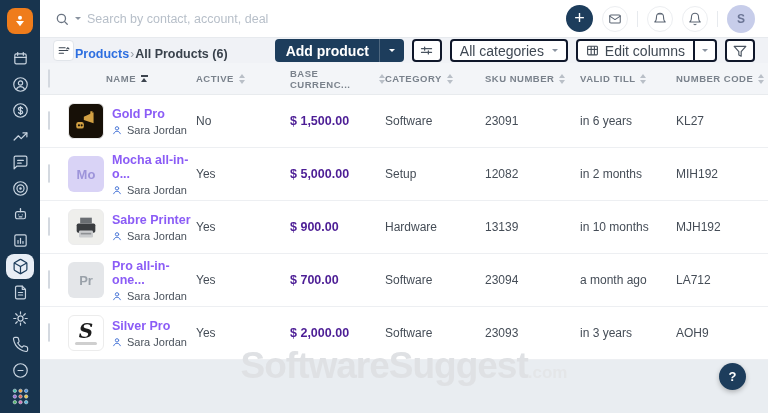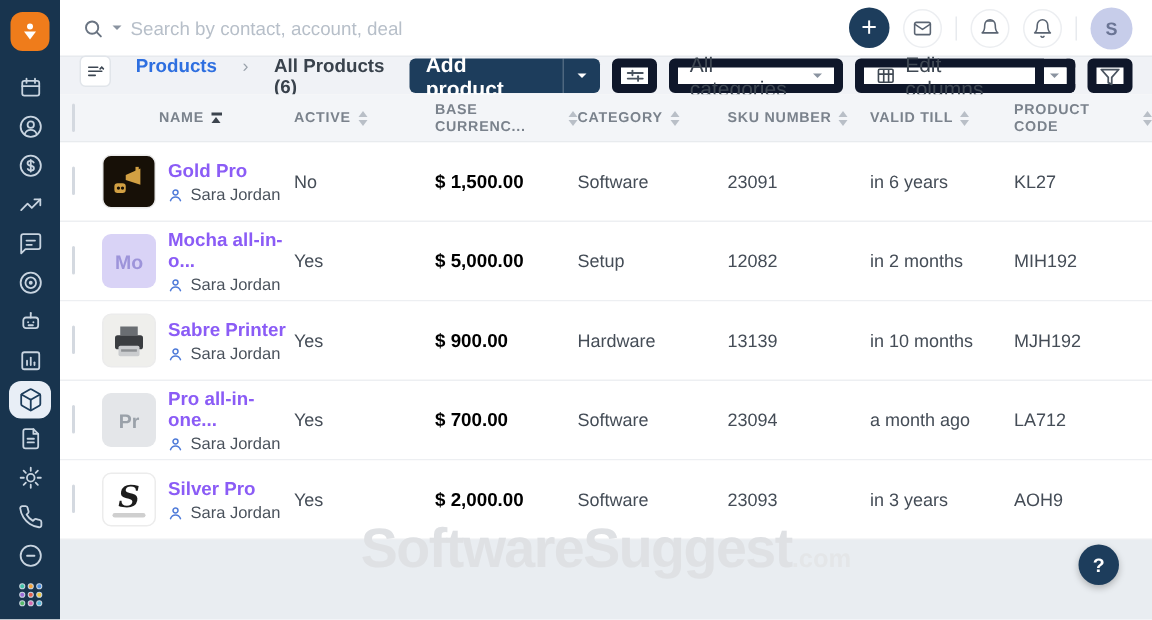--- a/index.html
+++ b/index.html
@@ -28,31 +28,31 @@
   .caret-down { width:0; height:0; border-left:4px solid transparent; border-right:4px solid transparent; border-top:4px solid #8a93a0; }
   .caret-sm { border-left-width:3.5px; border-right-width:3.5px; border-top-width:3.5px; }
   .topbar-right { margin-left:auto; display:flex; align-items:center; gap:9px; }
   .plus-btn { width:27px; height:27px; border-radius:50%; background:#1d3d5c; color:#fff; font-size:18px; line-height:1; display:flex; align-items:center; justify-content:center; cursor:pointer; padding-bottom:2px; }
   .icon-btn { width:26px; height:26px; border-radius:50%; border:1px solid #eceef1; background:#fff; color:#5a6472; display:flex; align-items:center; justify-content:center; cursor:pointer; }
   .vdiv { width:1px; height:16px; background:#e7eaee; }
   .avatar { width:28px; height:28px; border-radius:50%; background:#c7cdea; color:#6b7595; font-size:12px; font-weight:bold; display:flex; align-items:center; justify-content:center; cursor:pointer; }
 
   
   .toolbar { height:25px; background:#f0f2f6; display:flex; align-items:center; padding:0 13px; }
-  .breadcrumb { display:flex; align-items:flex-start; gap:17px; }
+  .breadcrumb { display:flex; align-items:flex-end; gap:1px; }
   .bc-iconbox { width:21px; height:21px; background:#fff; border:1px solid #e1e5ea; border-radius:4px; display:flex; align-items:center; justify-content:center; color:#3c4652; cursor:pointer; }
   .bc-link { color:#2e6fe0; font-size:12.5px; font-weight:bold; cursor:pointer; }
   .bc-sep { color:#9aa2ab; font-size:12px; }
   .bc-current { color:#39424c; font-size:12.5px; font-weight:bold; }
   .toolbar-right { margin-left:auto; display:flex; align-items:center; gap:8px; }
   .btn { height:23px; border-radius:4px; display:flex; align-items:center; font-size:14px; cursor:pointer; }
   .btn-navy { background:#1d3d5c; color:#fff; font-weight:bold; padding:0 0 0 11px; }
   .btn-navy .seg { padding:0 9px; height:100%; display:flex; align-items:center; border-left:1px solid rgba(255,255,255,.22); margin-left:10px; }
   .btn-navy .caret-down { border-top-color:#fff; }
-  .btn-white { background:#fff; border:6px solid #0f172a; color:#3f4853; padding:0 8px; gap:6px; }
+  .btn-white { background:#fff; border:2px solid #0f172a; color:#3f4853; padding:0 8px; gap:6px; }
   .btn-sq { width:30px; justify-content:center; padding:0; color:#4a5460; }
   .select { width:118px; justify-content:space-between; }
   .split { display:flex; }
   .split .btn-white:first-child { border-top-right-radius:0; border-bottom-right-radius:0; }
   .split .btn-white:last-child { border-left:none; border-top-left-radius:0; border-bottom-left-radius:0; width:22px; justify-content:center; padding:0; }
 
   
   .table { background:#fff; }
   .grid-cols { display:grid; grid-template-columns:28px 128px 94px 95px 100px 95px 96px 1fr; align-items:center; }
   .thead { height:32px; background:#f3f5f8; border-bottom:1px solid #e8ebee; }
@@ -61,21 +61,21 @@
   .checkbox { width:15px; height:15px; border:1px solid #d4d9e0; border-radius:3px; background:#fff; margin-left:8px; cursor:pointer; flex:none; }
   .sort { display:flex; flex-direction:column; gap:2px; align-items:center; }
   .tri-up { width:0; height:0; border-left:3.5px solid transparent; border-right:3.5px solid transparent; border-bottom:4px solid #b9bfc7; }
   .tri-dn { width:0; height:0; border-left:3.5px solid transparent; border-right:3.5px solid transparent; border-top:4px solid #b9bfc7; }
   .sort-active { display:flex; flex-direction:column; gap:1.5px; align-items:center; }
   .sort-active .bar { width:7px; height:1.5px; background:#3c444e; }
   .sort-active .tri-up { border-bottom-color:#3c444e; }
 
   .row { height:53px; border-bottom:1px solid #edeff2; background:#fff; }
   .cell { font-size:12px; color:#454d57; }
-  .price { font-weight:bold; color:#000000; font-size:12.5px; }
+  .price { font-weight:bold; color:#4c1d95; font-size:12.5px; }
   .name-cell { display:flex; align-items:center; gap:8px; }
   .thumb { width:36px; height:36px; border-radius:6px; flex:none; display:flex; align-items:center; justify-content:center; font-size:13px; font-weight:bold; overflow:hidden; position:relative; }
   .thumb--art { border:1px solid #ececec; }
   .thumb--silver { background:#fff; flex-direction:column; }
   .thumb--silver .s-glyph { font-family:"DejaVu Serif", serif; font-style:italic; font-size:20px; color:#1c1c1c; line-height:1; }
   .thumb--silver .s-bar { width:22px; height:3px; background:#cfcfcf; border-radius:2px; margin-top:1px; }
   .name-box { display:flex; flex-direction:column; gap:3px; }
   .name-link { color:#8b5cf6; font-size:12.5px; font-weight:bold; cursor:pointer; text-decoration:none; }
   .owner { display:flex; align-items:center; gap:5px; font-size:11px; color:#4a525c; }
   .owner svg { stroke:#4f7bd9; flex:none; }
@@ -387,21 +387,21 @@
             </span>
           </div>
           <div class="th">
             <span>VALID TILL</span>
             <span class="sort">
               <span class="tri-up"></span>
               <span class="tri-dn"></span>
             </span>
           </div>
           <div class="th">
-            <span>PRODUCT CODE</span>
+            <span>NUMBER CODE</span>
             <span class="sort">
               <span class="tri-up"></span>
               <span class="tri-dn"></span>
             </span>
           </div>
         </div>
       <div id="table-body">
   <div class="row grid-cols">
     <div><span class="checkbox"></span></div>
     <div class="name-cell">

